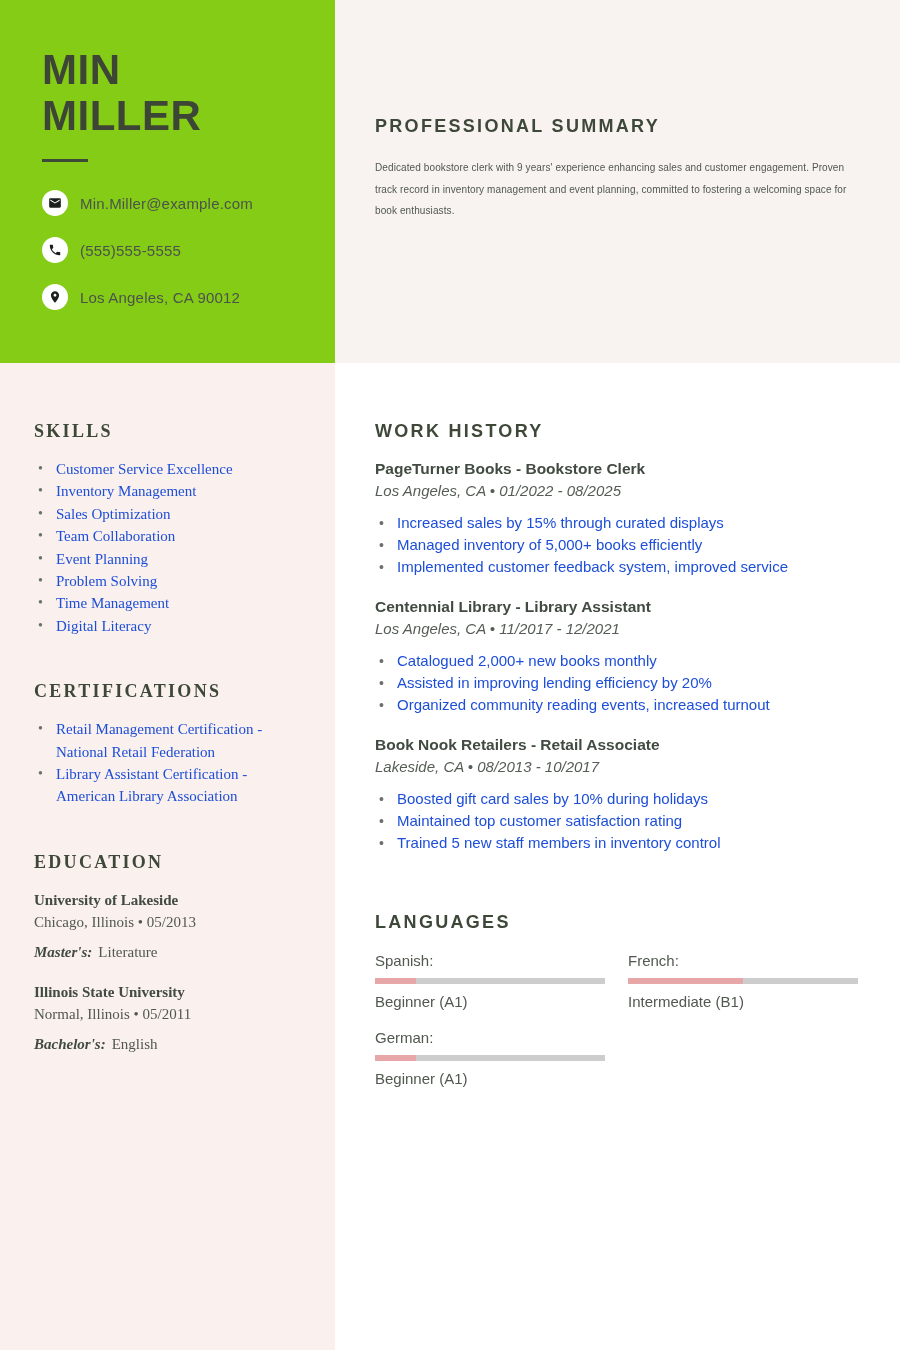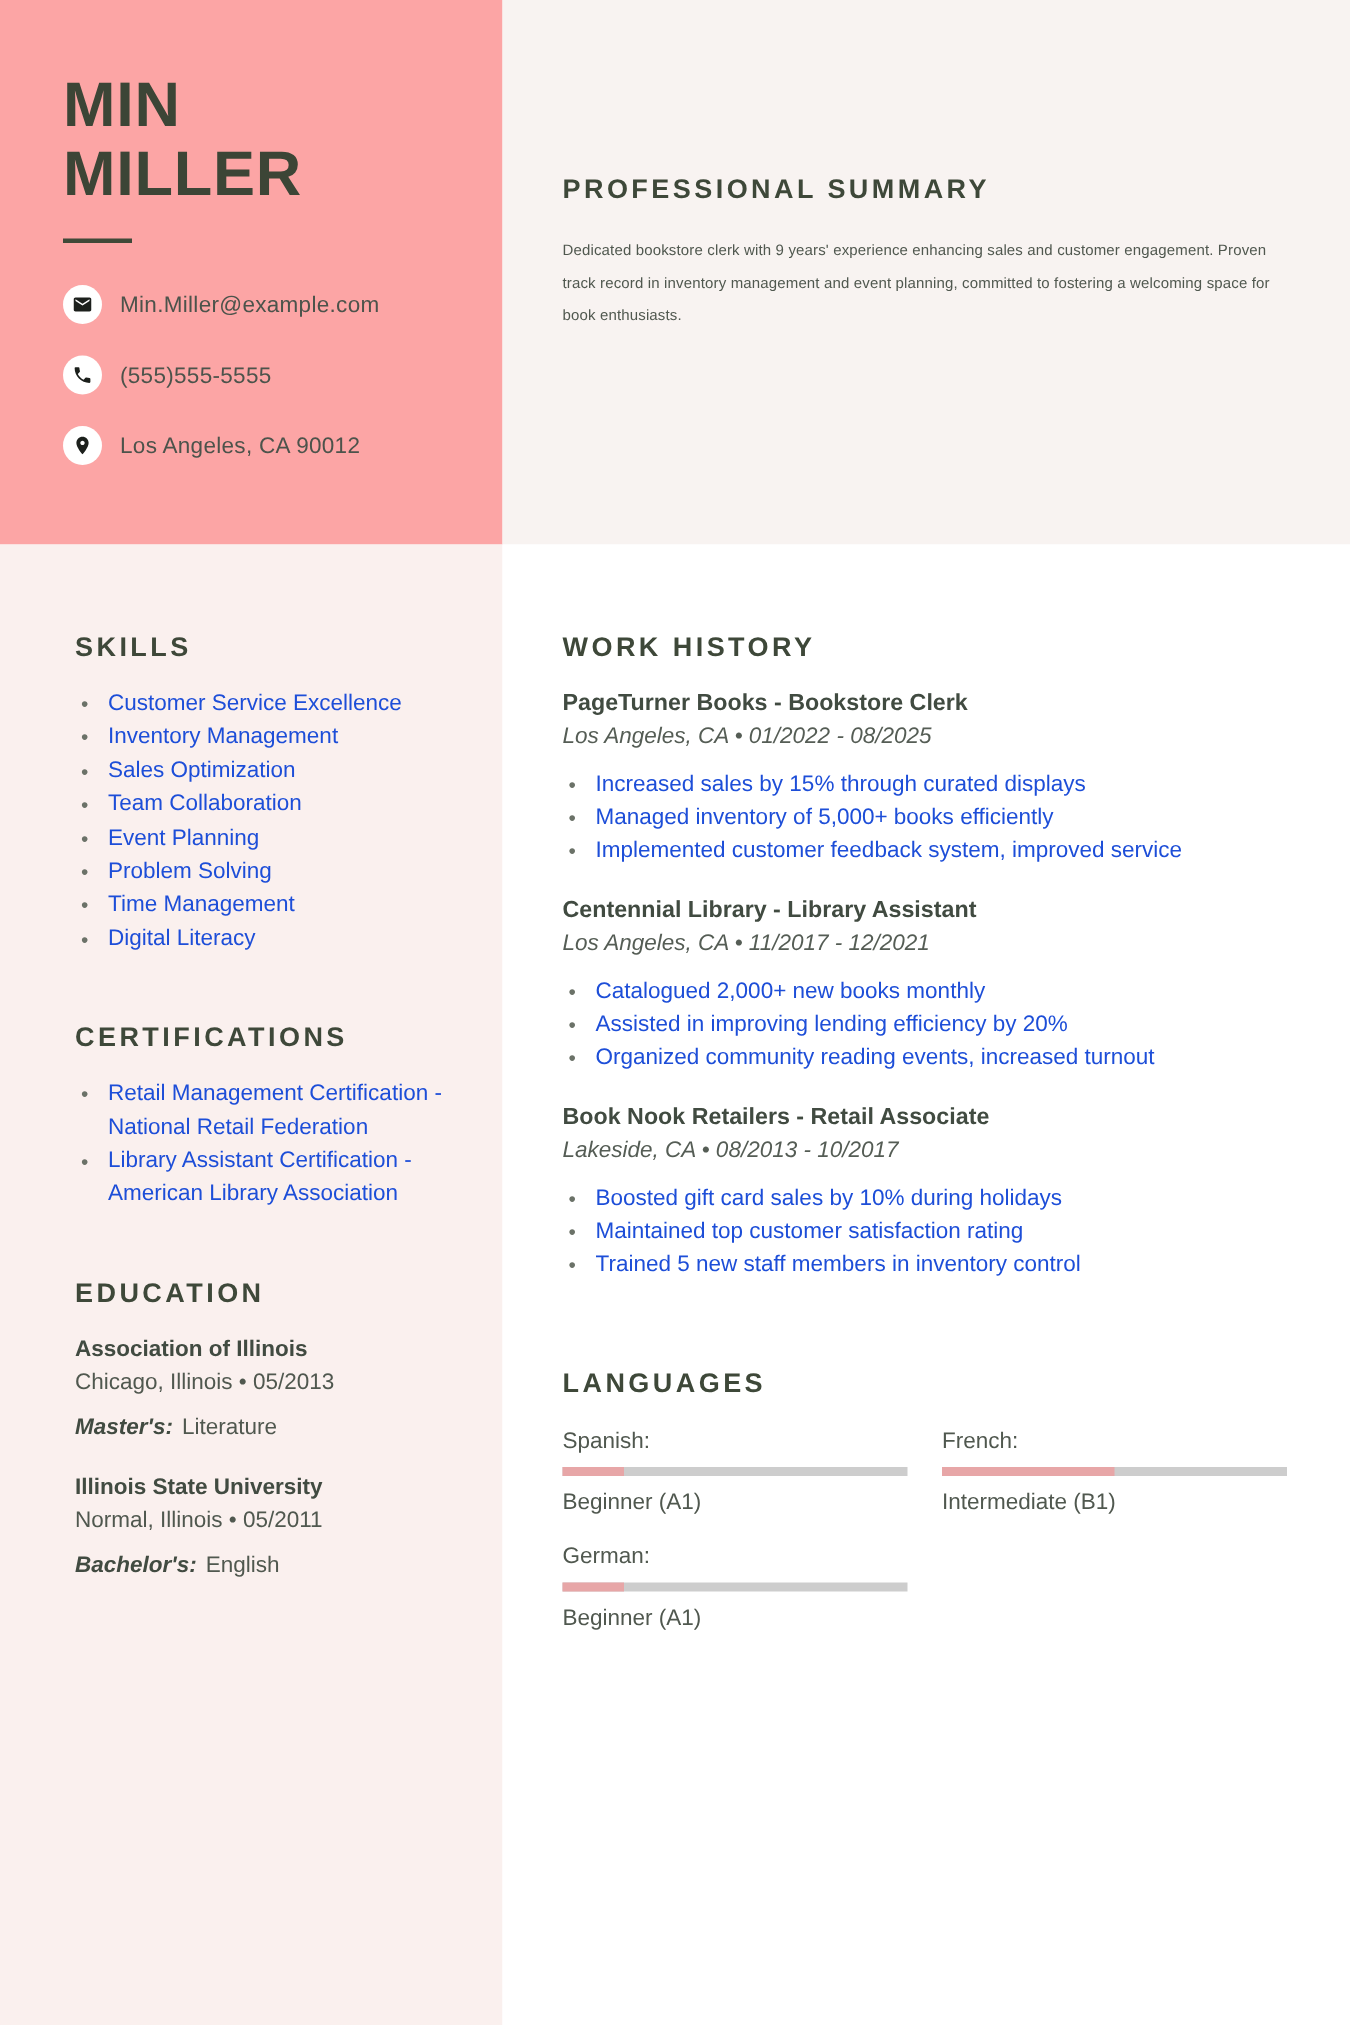--- a/index.html
+++ b/index.html
@@ -9,21 +9,21 @@
   .page {
     width: 900px; height: 1350px;
     display: grid;
     grid-template-columns: 335px 1fr;
     grid-template-rows: 363px 1fr;
     position: relative;
     overflow: hidden;
   }
 
   
-  .cell-header-left  { background: #fca5a5; }
+  .cell-header-left  { background: #84cc16; }
   .cell-header-right { background: #f8f3f1; }
   .cell-body-left    { background: #faf0ee; }
   .cell-body-right   { background: #ffffff; }
 
   
   .cell-header-left { padding: 47px 20px 0 42px; }
   .name { color: #3c4536; font-weight: 700; font-size: 42px; line-height: 46px; letter-spacing: 0.5px; }
   .name span { display: block; }
   .name-divider { width: 46px; height: 3px; background: #3f4938; margin-top: 20px; }
   .contact-list { margin-top: 28px; }
@@ -40,21 +40,21 @@
   .section-heading {
     font-size: 18px; font-weight: 700; letter-spacing: 2.3px;
     color: #3e4839; line-height: 22px;
   }
 
   
   .cell-header-right { padding: 115px 46px 0 40px; }
   .summary-text { margin-top: 20px; font-size: 10px; line-height: 21.5px; color: #50584f; letter-spacing: 0.1px; }
 
   
-  .cell-body-left { padding: 57px 20px 0 50px; }
+  .cell-body-left { padding: 57px 20px 0 34px; font-family: Liberation Serif, serif; }
   ul.dot-list { list-style: none; margin-top: 16px; }
   ul.dot-list li {
     position: relative; padding-left: 22px;
     font-size: 15px; line-height: 22.4px; color: #1d4ed8;
   }
   ul.dot-list li::before {
     content: "\2022"; position: absolute; left: 4px; top: 0;
     color: #6b7268; font-size: 14px;
   }
   .cert-list { max-width: 268px; }
@@ -150,21 +150,21 @@
 
     <div class="section-heading heading-gap">CERTIFICATIONS</div>
     <ul class="dot-list cert-list">
       <li>Retail Management Certification - National Retail Federation</li>
       <li>Library Assistant Certification - American Library Association</li>
     </ul>
 
     <div class="section-heading heading-gap">EDUCATION</div>
 
     <div class="edu-entry">
-      <div class="edu-school">Association of Illinois</div>
+      <div class="edu-school">University of Lakeside</div>
       <div class="edu-meta">Chicago, Illinois  • 05/2013</div>
       <div class="edu-degree">
         <span class="degree-label">Master's:</span><span>Literature</span>
       </div>
     </div>
 
     <div class="edu-entry">
       <div class="edu-school">Illinois State University</div>
       <div class="edu-meta">Normal, Illinois  • 05/2011</div>
       <div class="edu-degree">

